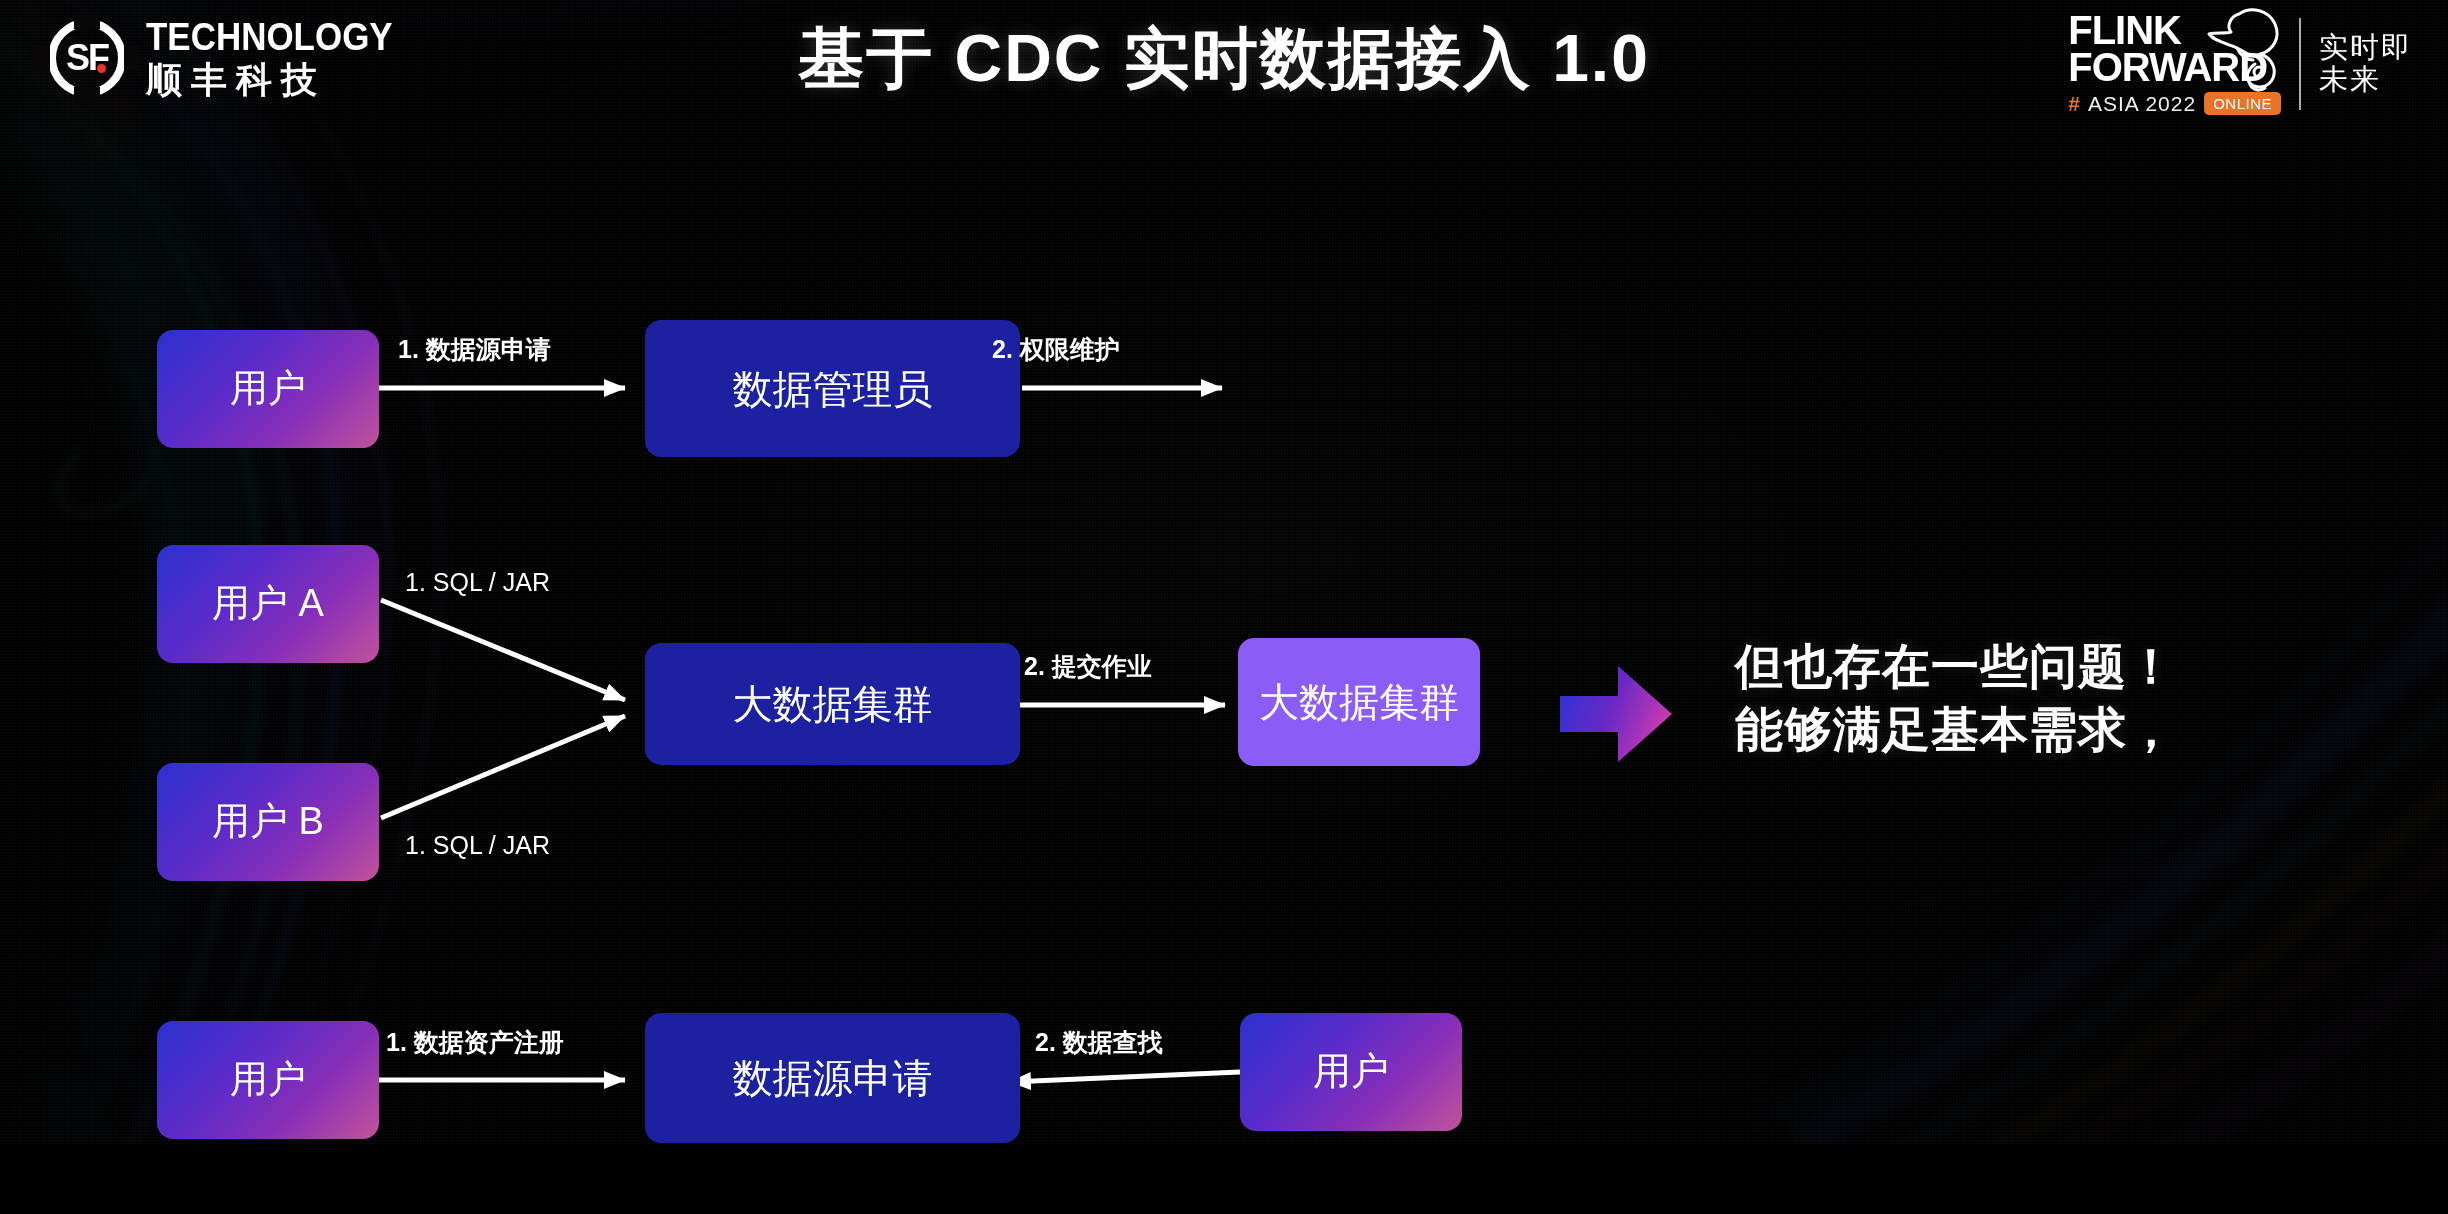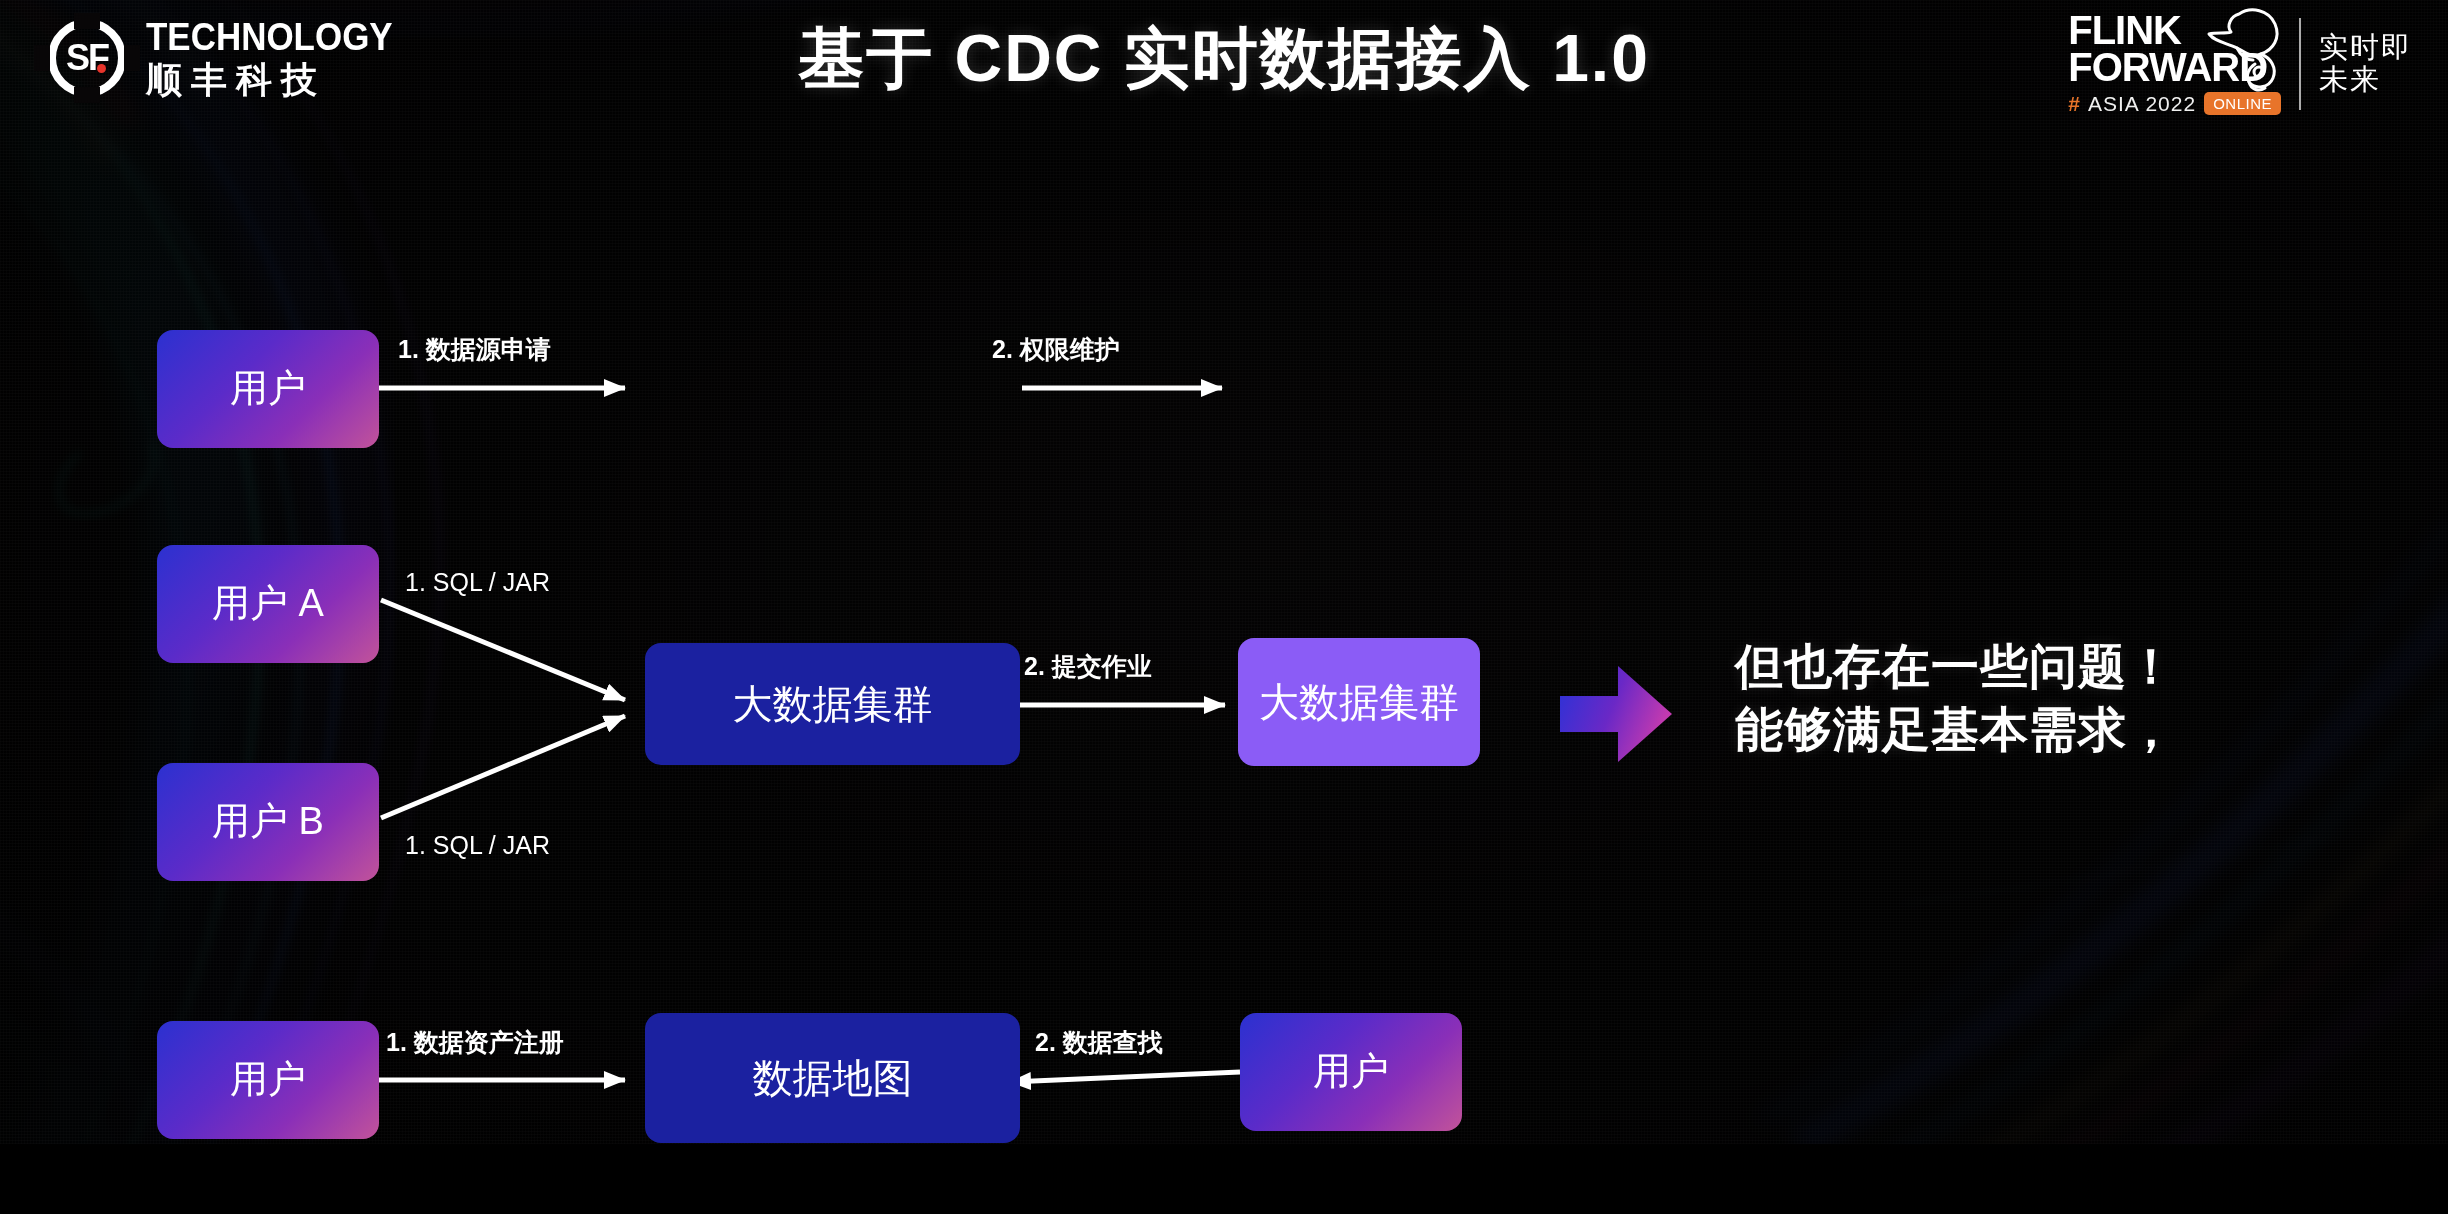--- a/index.html
+++ b/index.html
@@ -328,20 +328,23 @@
     <line x1="377" y1="1080" x2="625" y2="1080" stroke="#fff" stroke-width="5" marker-end="url(#ah-big)"></line>
 
     <line x1="1240" y1="1072" x2="1010" y2="1082" stroke="#fff" stroke-width="5" marker-end="url(#ah-left)"></line>
   </svg>
 
   <div class="node user" style="left:157px; top:330px; width:222px; height:118px;">
     <span>用户</span>
   </div>
   <div class="edge-label bold" style="left:398px; top:333px;">1. 数据源申请</div>
 
+  <div class="node blue" style="left:645px; top:320px; width:375px; height:137px;">
+    <span>数据管理员</span>
+  </div>
   <div class="edge-label bold" style="left:992px; top:333px;">2. 权限维护</div>
 
 
   <div class="node user" style="left:157px; top:545px; width:222px; height:118px;">
     <span>用户 A</span>
   </div>
   <div class="edge-label" style="left:405px; top:568px;">1. SQL / JAR</div>
 
   <div class="node user" style="left:157px; top:763px; width:222px; height:118px;">
     <span>用户 B</span>
@@ -372,21 +375,21 @@
     <div>但也存在一些问题！</div>
     <div>能够满足基本需求，</div>
   </div>
 
   <div class="node user" style="left:157px; top:1021px; width:222px; height:118px;">
     <span>用户</span>
   </div>
   <div class="edge-label bold" style="left:386px; top:1026px;">1. 数据资产注册</div>
 
   <div class="node blue" style="left:645px; top:1013px; width:375px; height:130px;">
-    <span>数据地图</span>
+    <span>数据源申请</span>
   </div>
   <div class="edge-label bold" style="left:1035px; top:1026px;">2. 数据查找</div>
 
   <div class="node user" style="left:1240px; top:1013px; width:222px; height:118px;">
     <span>用户</span>
   </div>
 
 </div>
 
 </body></html>

